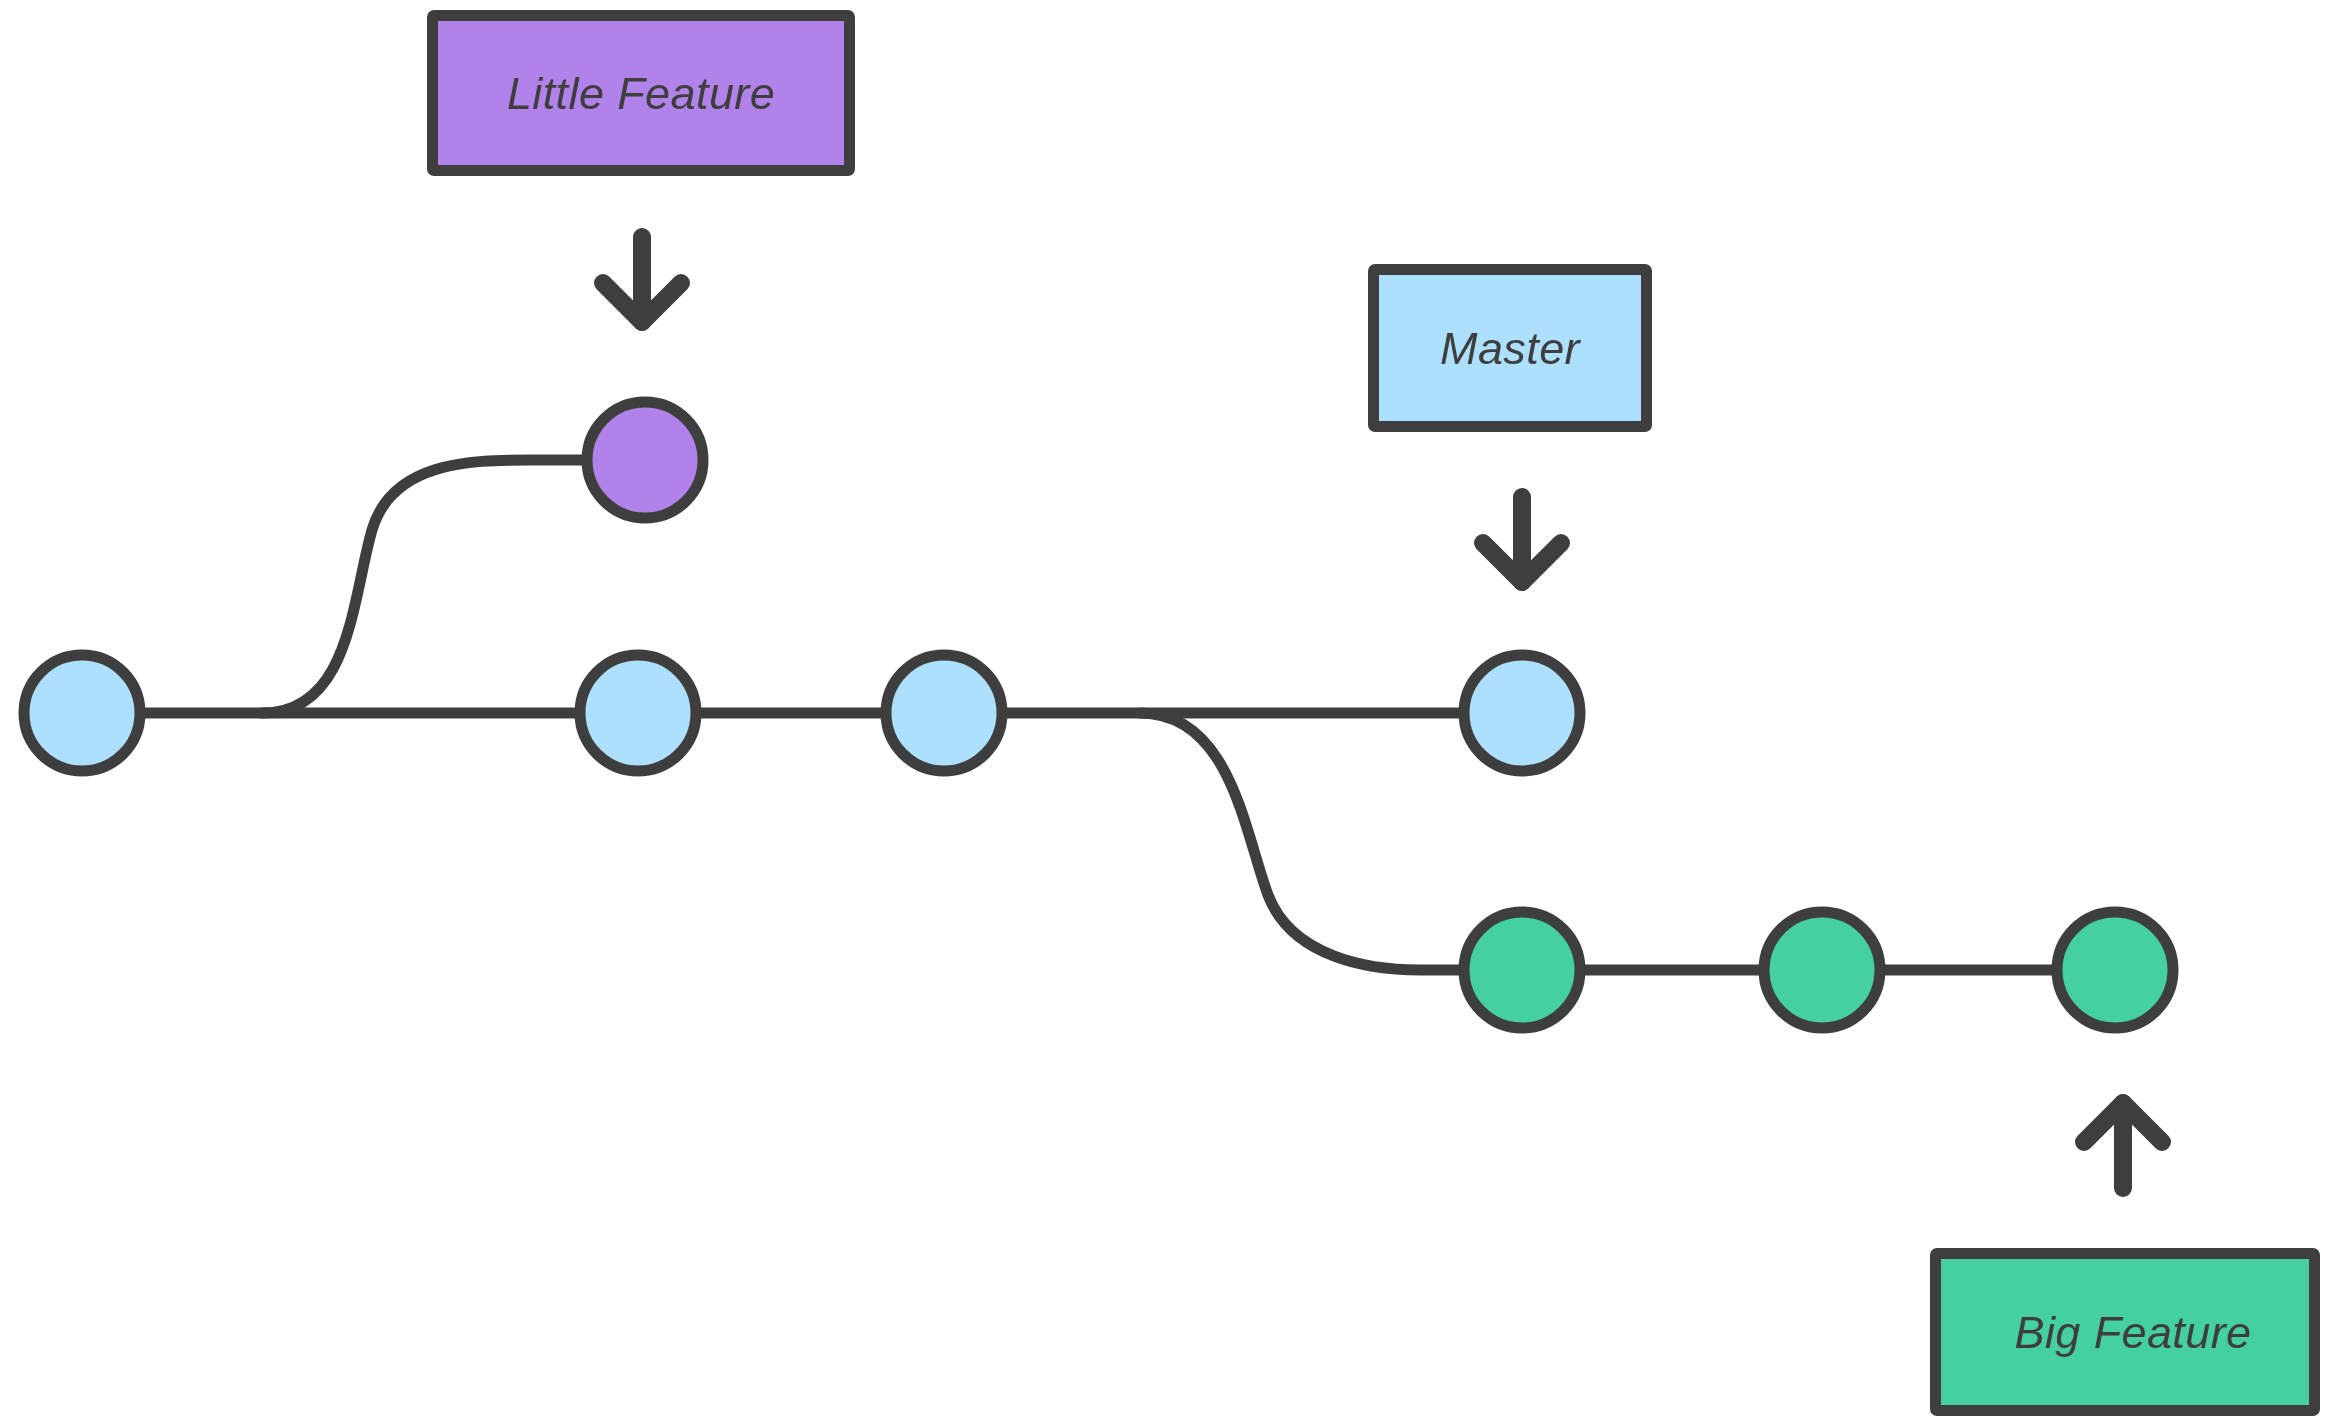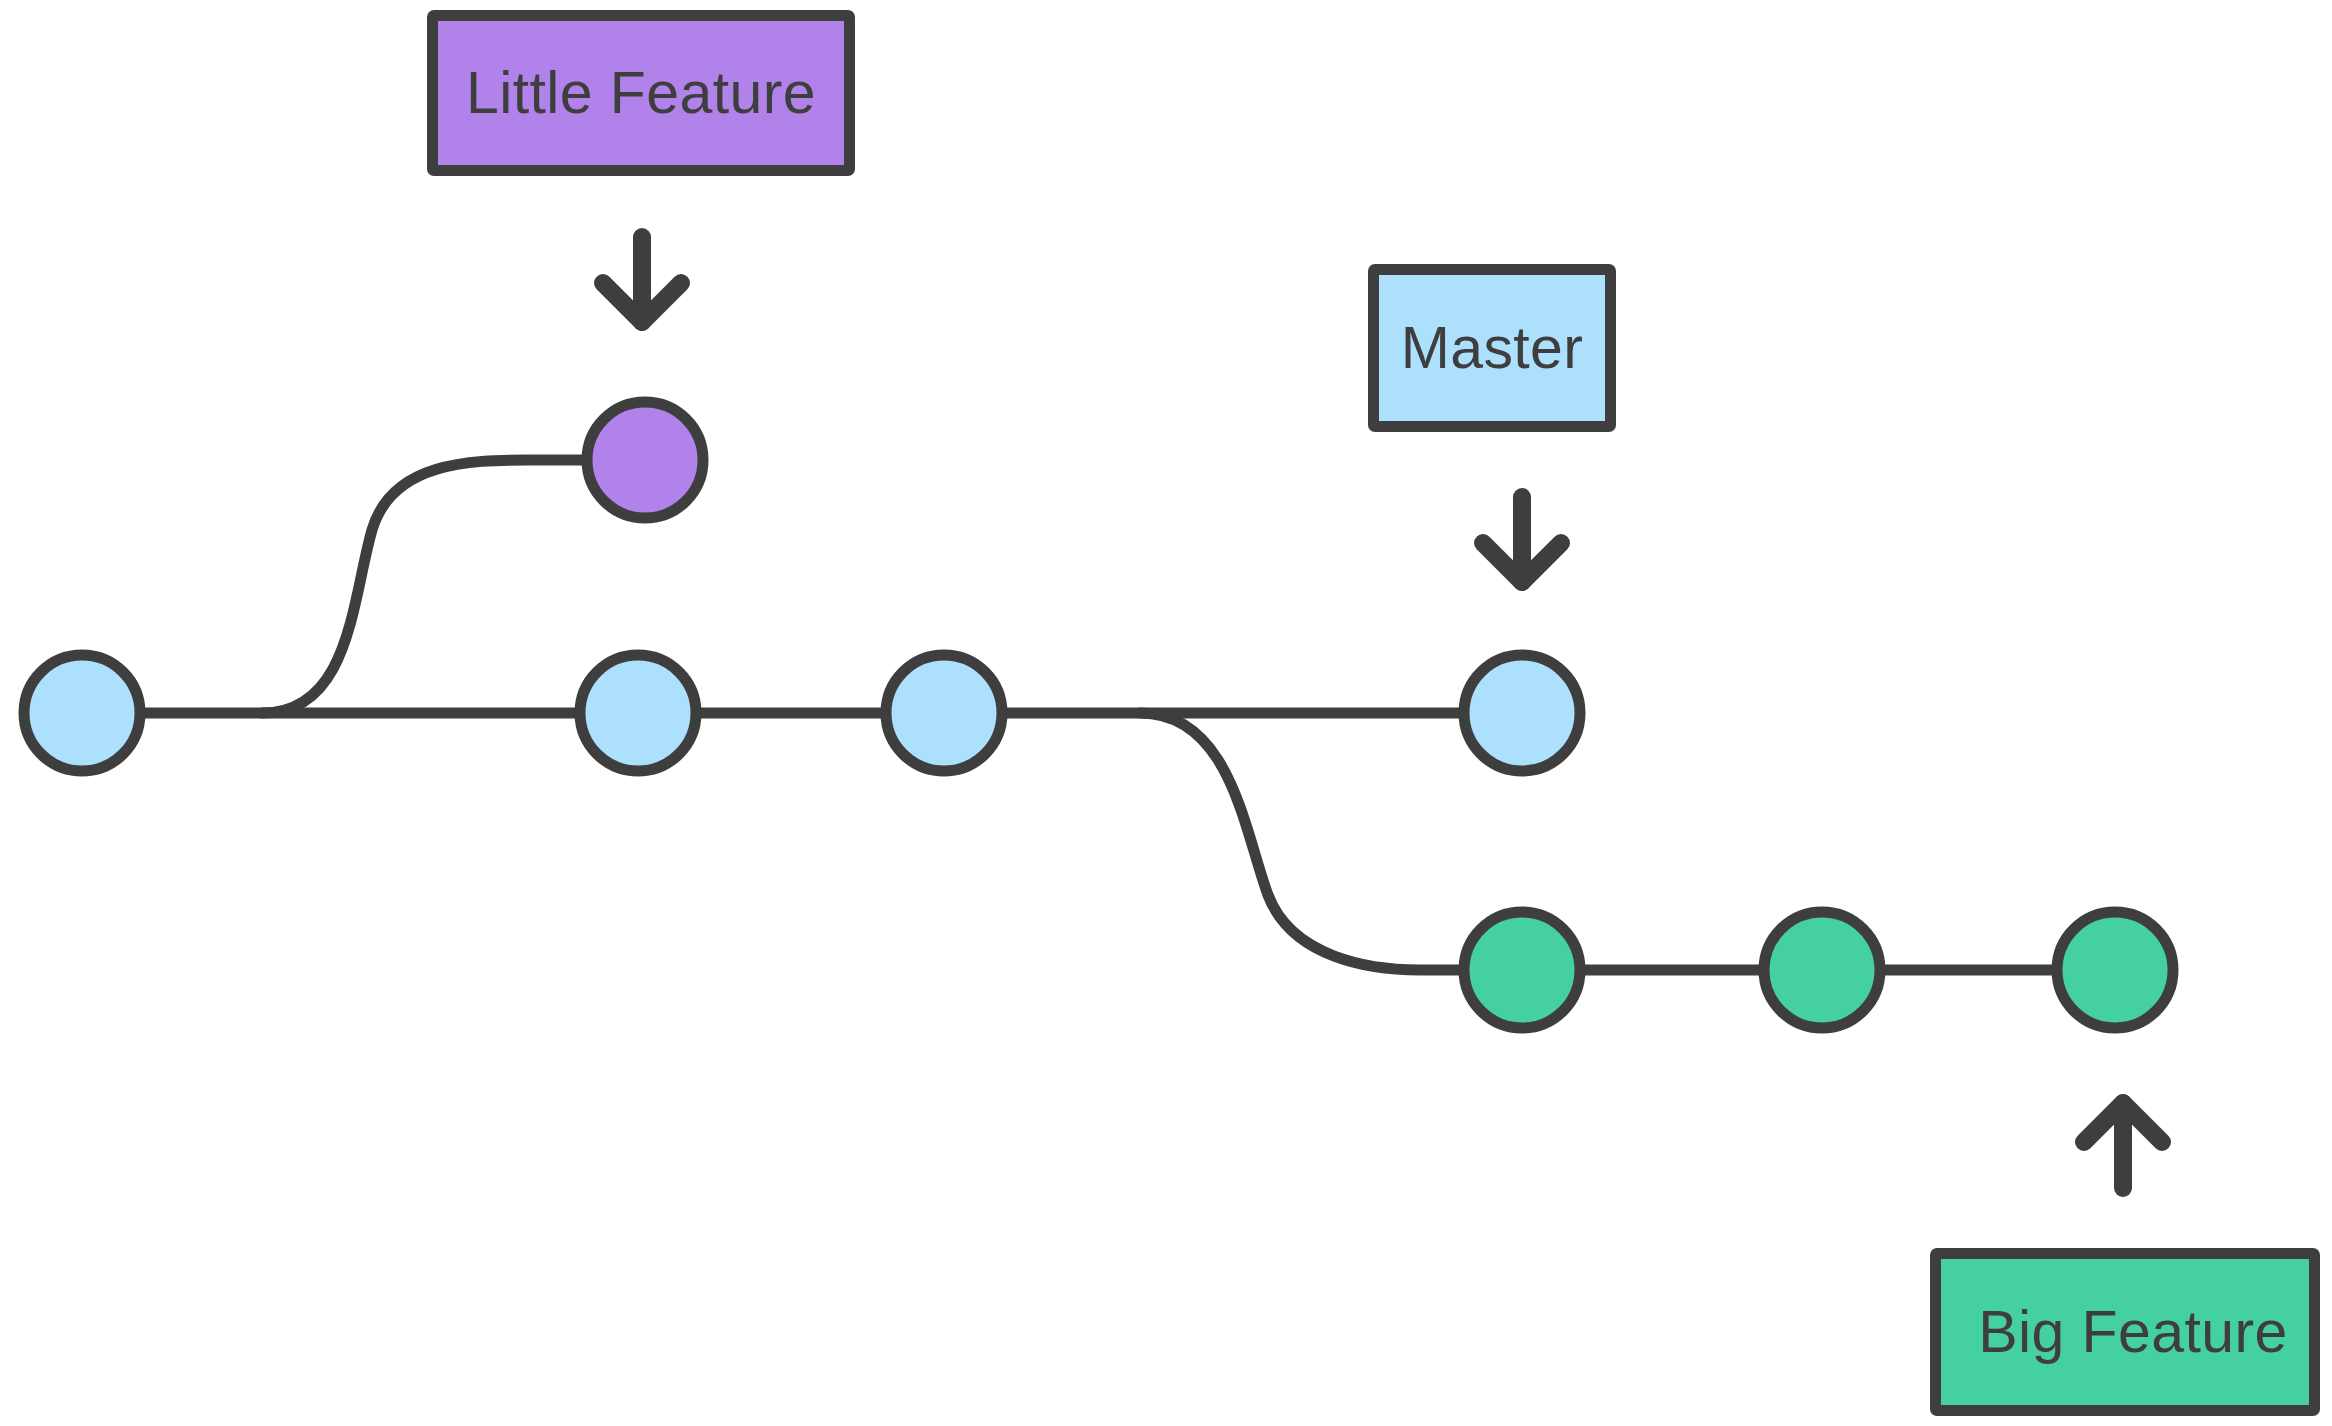--- a/index.html
+++ b/index.html
@@ -29,35 +29,36 @@
     box-sizing: border-box;
     border: 11px solid #3e3e3e;
     border-radius: 7px;
     display: flex;
     align-items: center;
     justify-content: center;
     color: #3e3e3e;
     letter-spacing: 0.4px;
   }
   .label-text {
-    font-size: 59px;
+    font-size: 45px;
     line-height: 1;
     color: #3e3e3e;
     white-space: nowrap;
+    font-style: italic;
   }
   #box-little-feature {
     left: 427px;
     top: 10px;
     width: 428px;
     height: 166px;
   }
   #box-master {
     left: 1368px;
     top: 264px;
-    width: 248px;
+    width: 284px;
     height: 168px;
   }
   #box-big-feature {
     left: 1930px;
     top: 1248px;
     width: 390px;
     height: 168px;
     padding-left: 16px;
   }
 </style>

